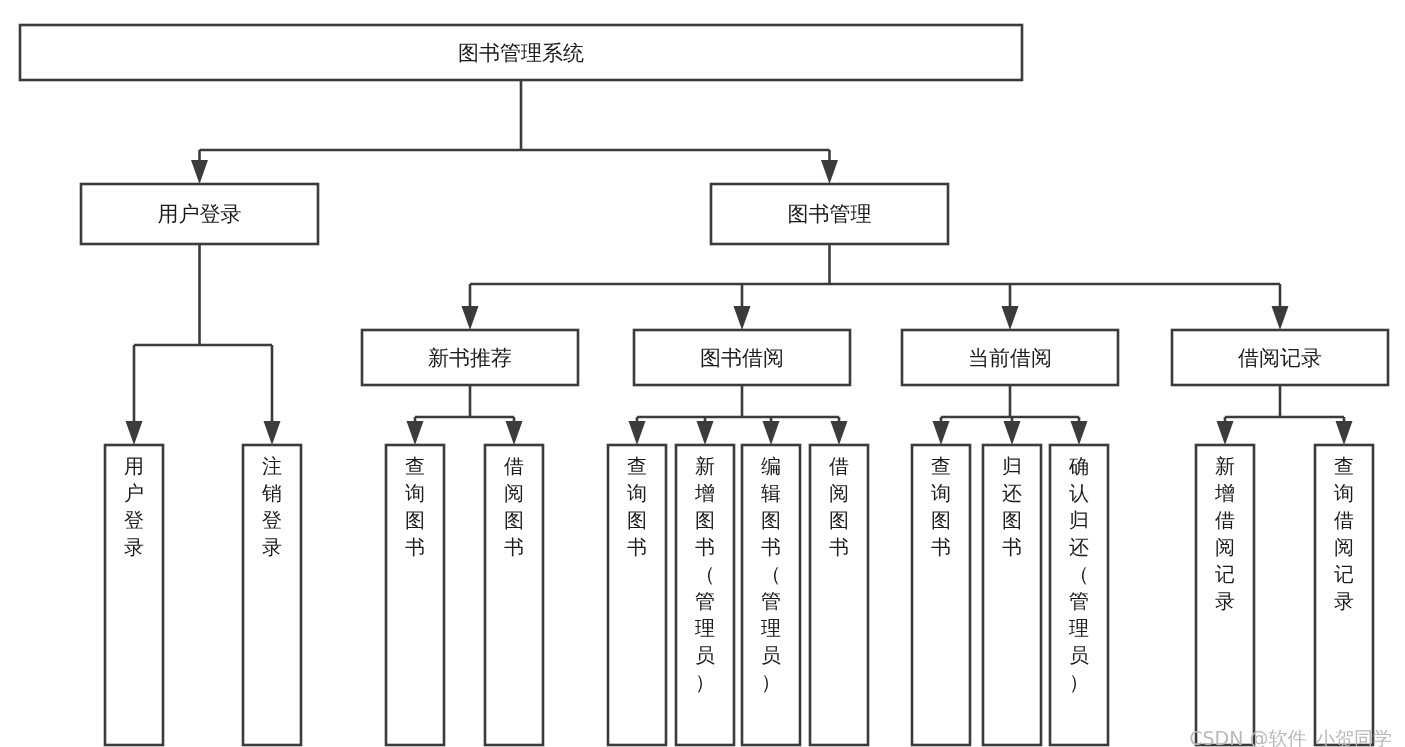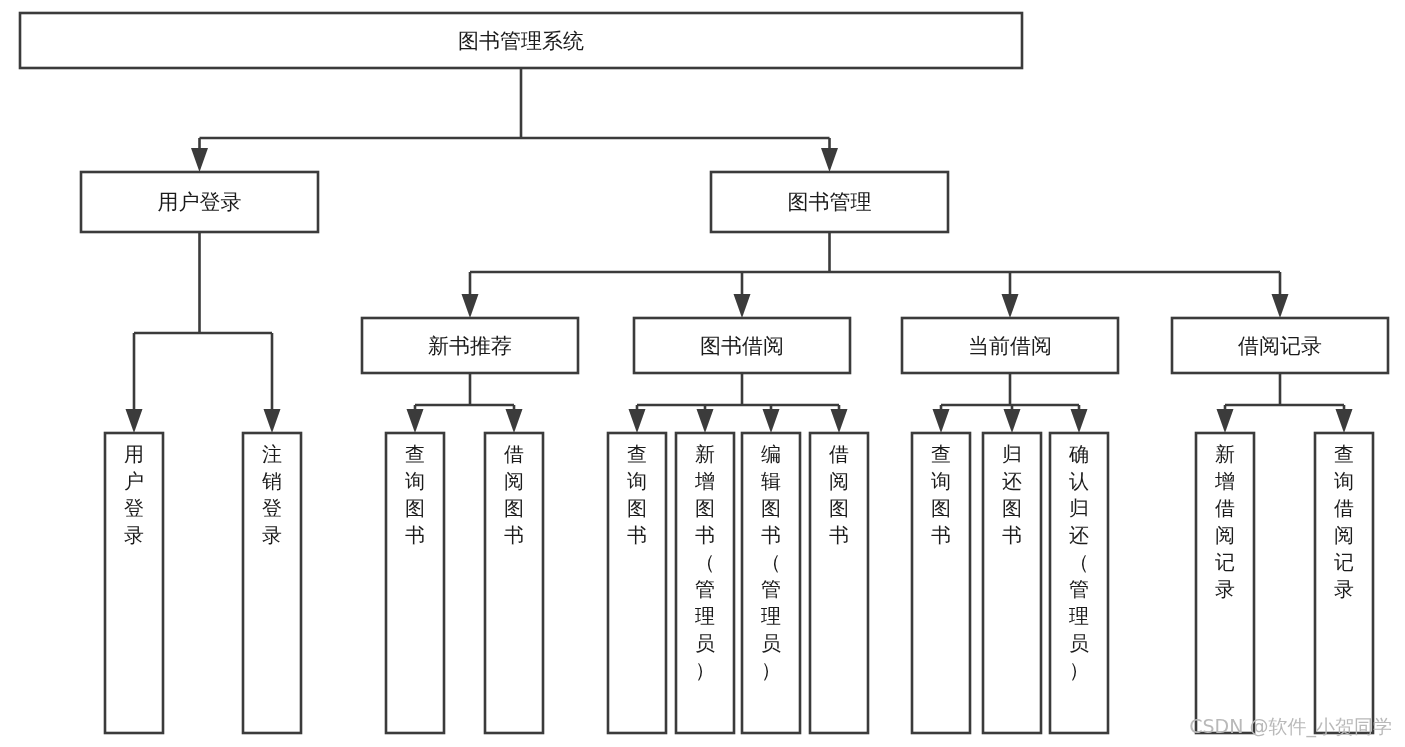--- a/index.html
+++ b/index.html
@@ -11,21 +11,21 @@
   body {
     width: 1405px;
     height: 747px;
     position: relative;
     overflow: hidden;
     font-family: "DejaVu Sans", "Liberation Sans", sans-serif;
   }
   #diagram-root {
     position: absolute;
     left: 0;
-    top: 0;
+    top: 12px;
     width: 1405px;
     height: 558px;
   }
   svg.diagram-canvas {
     display: block;
     width: 1405px;
     height: 747px;
   }
   .node-box {
     fill: #ffffff;

